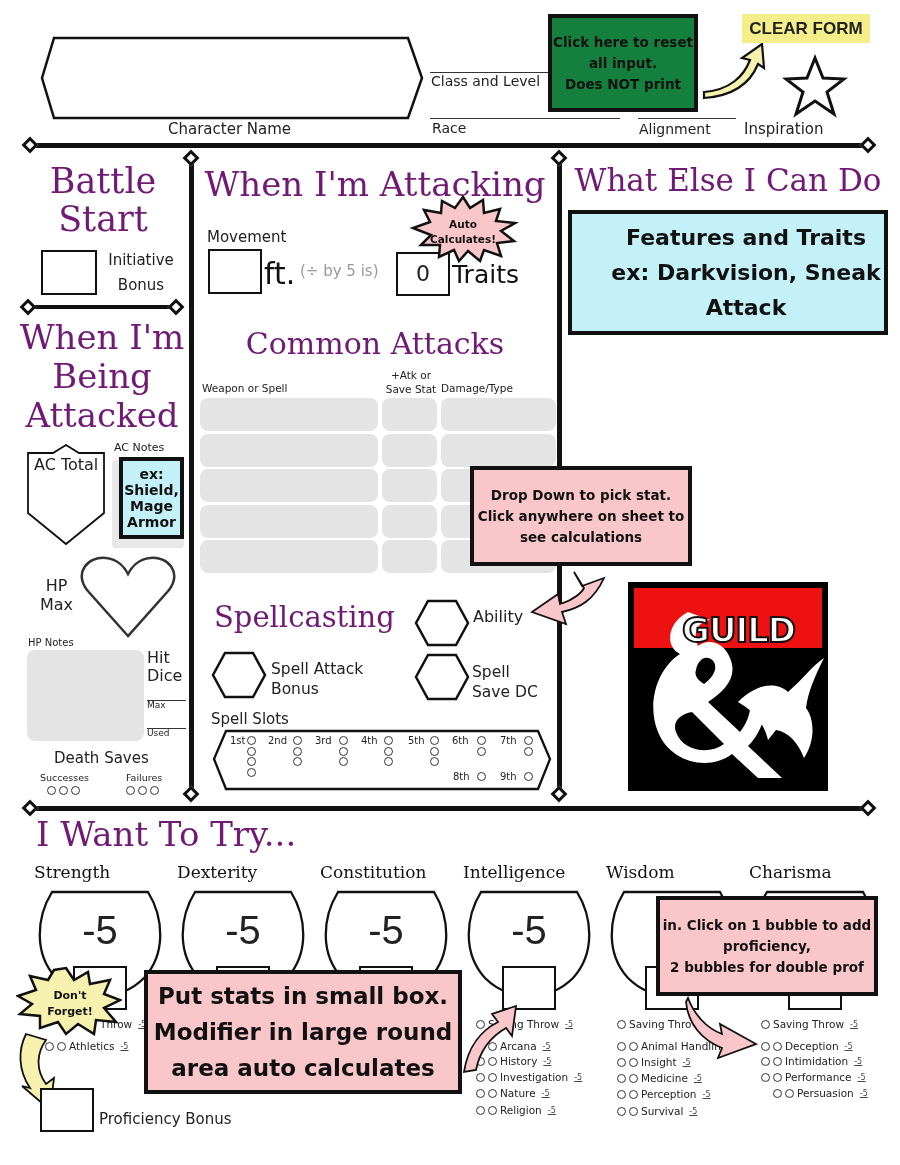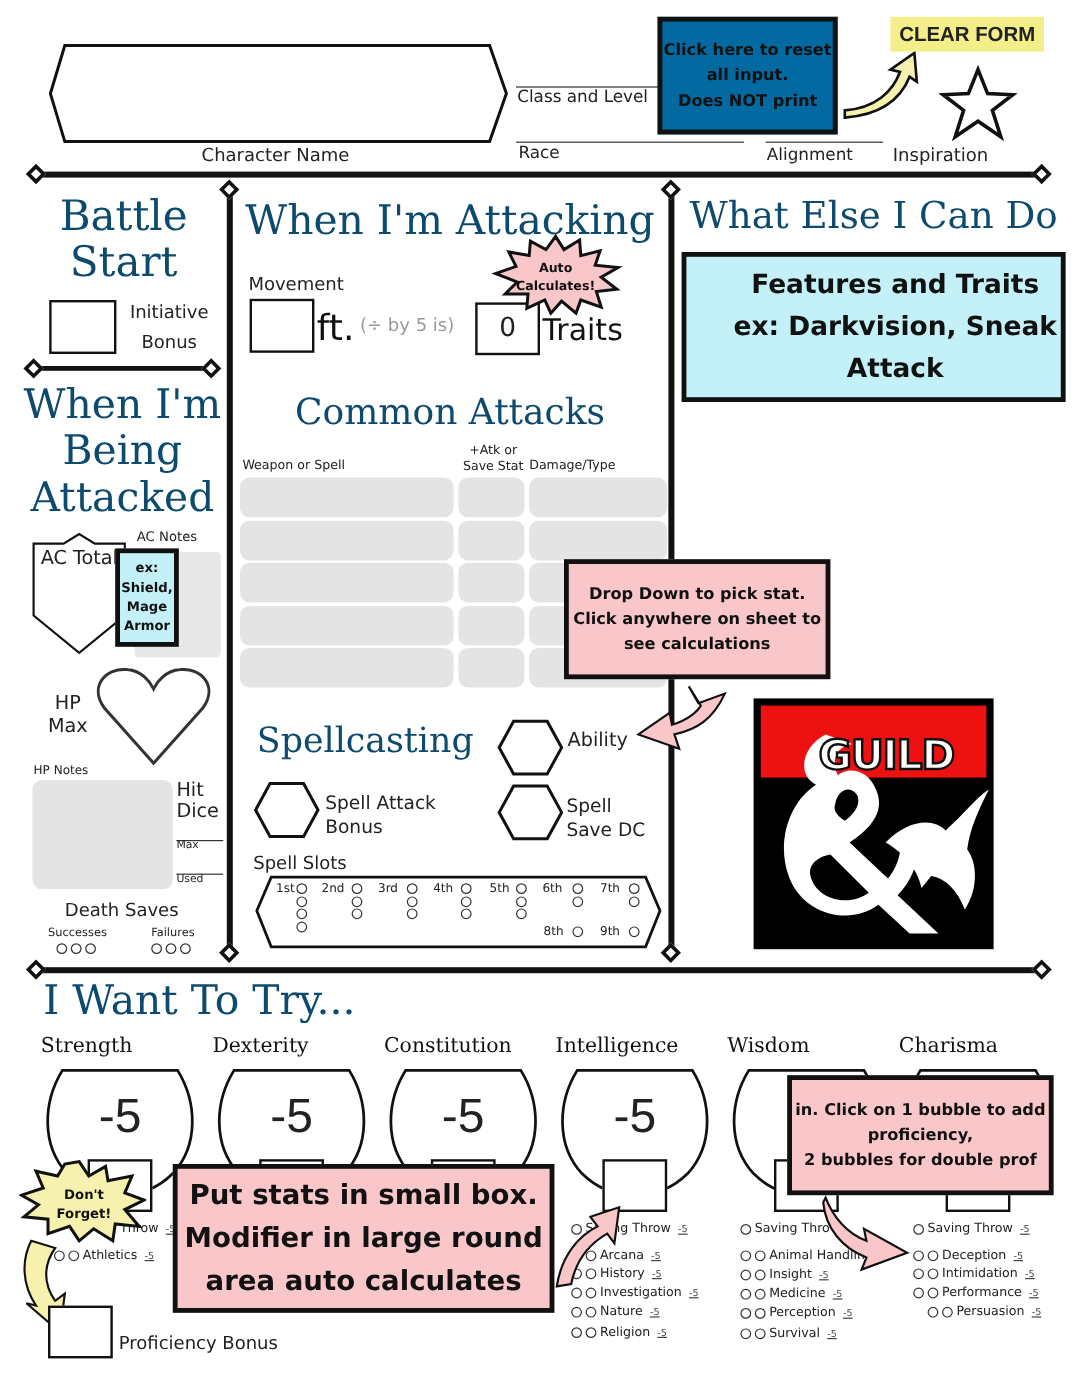--- a/index.html
+++ b/index.html
@@ -1,28 +1,28 @@
 <!DOCTYPE html>
 <html><head>
 <meta charset="utf-8">
 <style>
   * { box-sizing: border-box; margin: 0; padding: 0; }
   html, body { width: 900px; height: 1165px; background: #fff; overflow: hidden; }
   body { position: relative; font-family: "DejaVu Sans", sans-serif; color: #111; }
   .abs { position: absolute; }
-  .fancy { font-family: "DejaVu Serif", serif; color: #0c4a6e; }
+  .fancy { font-family: "DejaVu Serif", serif; color: #701a75; }
   .lbl { font-family: "DejaVu Sans", sans-serif; color: #222; }
   .hline { position: absolute; background: #111; height: 5px; }
   .vline { position: absolute; background: #111; width: 5px; }
   .diamond { position: absolute; width: 12px; height: 12px; background: #fff; border: 3px solid #111; transform: rotate(45deg); }
   .box { position: absolute; border: 2.5px solid #111; background: #fff; }
   .grayfield { position: absolute; background: #e4e4e4; border-radius: 8px; }
   .callout { position: absolute; border: 4px solid #111; font-family: "DejaVu Sans", sans-serif; font-weight: bold; text-align: center; display: flex; align-items: center; justify-content: center; color: #111; }
   .pink { background: #f9c7c9; }
-  .yellow { background: #0369a1; justify-content: center; }
+  .yellow { background: #15803d; justify-content: center; }
   .cyan { background: #c4f1f7; }
   .bubble { display: inline-block; width: 9px; height: 9px; border: 1.8px solid #333; border-radius: 50%; vertical-align: middle; }
   .skill { position: absolute; font-size: 10.5px; white-space: nowrap; color: #222; display: flex; align-items: center; gap: 3px; }
   .skill .mod { font-size: 8px; text-decoration: underline; margin-left: 3px; color: #444; }
   .slotlbl { position: absolute; font-size: 10px; color: #222; }
   .statname { position: absolute; width: 130px; text-align: left; font-family: "DejaVu Serif", serif; font-size: 17px; }
   .statval { position: absolute; width: 124px; text-align: center; font-family: "Liberation Sans", sans-serif; font-size: 40px; color: #222; }
 </style>
 </head>
 <body>
@@ -86,21 +86,21 @@
   <div>Being</div>
   <div>Attacked</div>
 </div>
 
 <svg class="abs" style="left:25px;top:443px" width="82" height="104">
   <path d="M3,10 L28,10 L41,2 L54,10 L79,10 L79,70 L41,101 L3,70 Z" fill="#fff" stroke="#111" stroke-width="1.8"></path>
 </svg>
 <div class="abs lbl" style="left:34px;top:455px;font-size:16px;">AC Total</div>
 <div class="abs lbl" style="left:114px;top:441px;font-size:11px;">AC Notes</div>
 <div class="abs" style="left:112px;top:460px;width:72px;height:88px;background:#e8e8e8;border-radius:4px;"></div>
-<div class="callout cyan" style="left:96px;top:457px;width:53px;height:82px;border-width:4px;font-size:11px;line-height:16px;flex-direction:column;">
+<div class="callout cyan" style="left:119px;top:457px;width:65px;height:82px;border-width:4px;font-size:14px;line-height:16px;flex-direction:column;">
   <span>ex:</span>
   <span>Shield,</span>
   <span>Mage</span>
   <span>Armor</span>
 </div>
 
 <div class="abs lbl" style="left:40px;top:576px;font-size:16px;line-height:19px;text-align:center;">
   <div>HP</div>
   <div>Max</div>
 </div>

